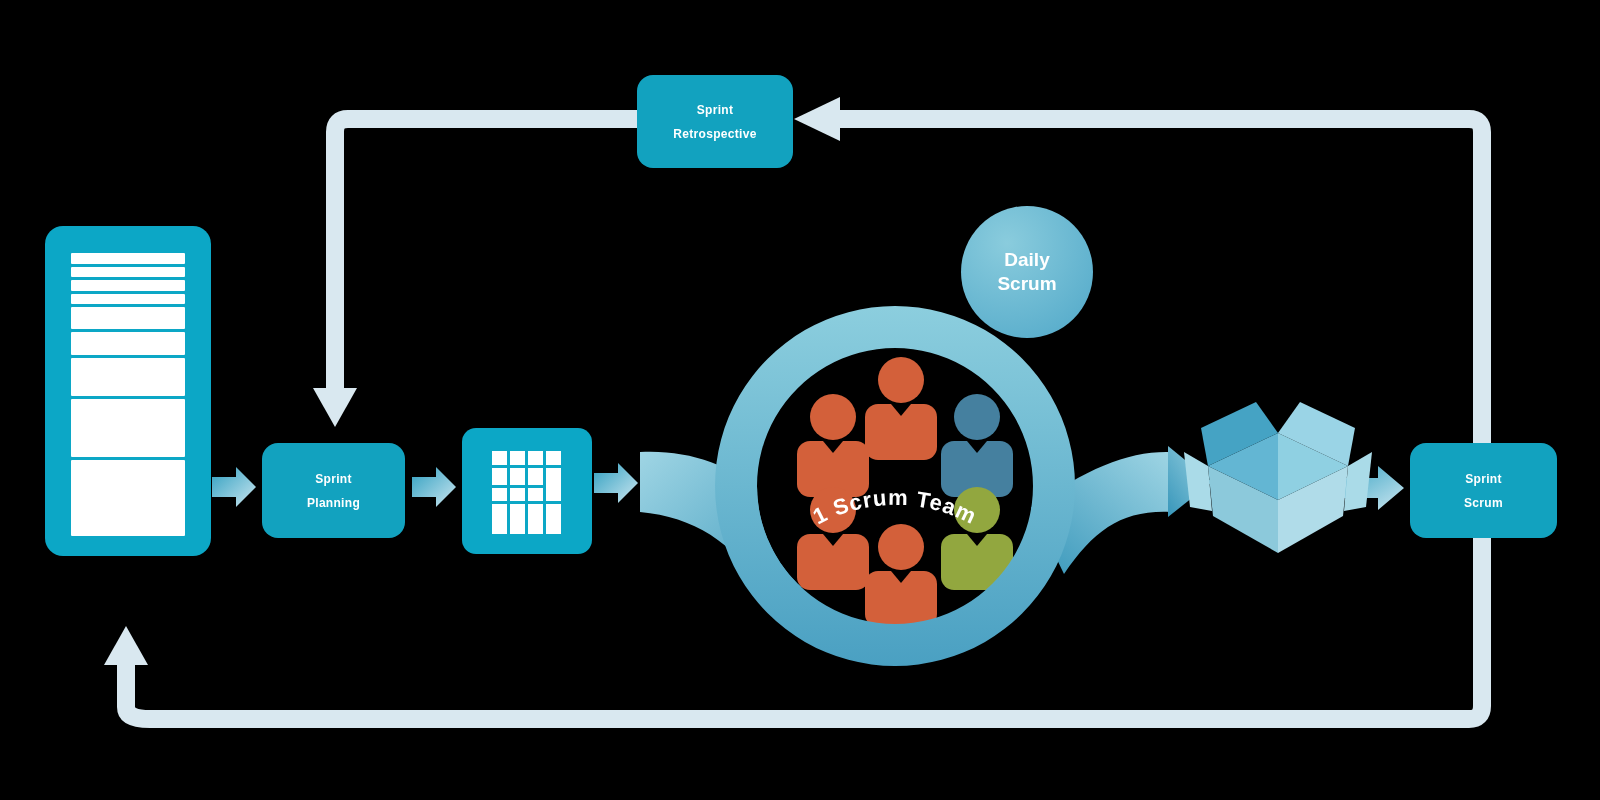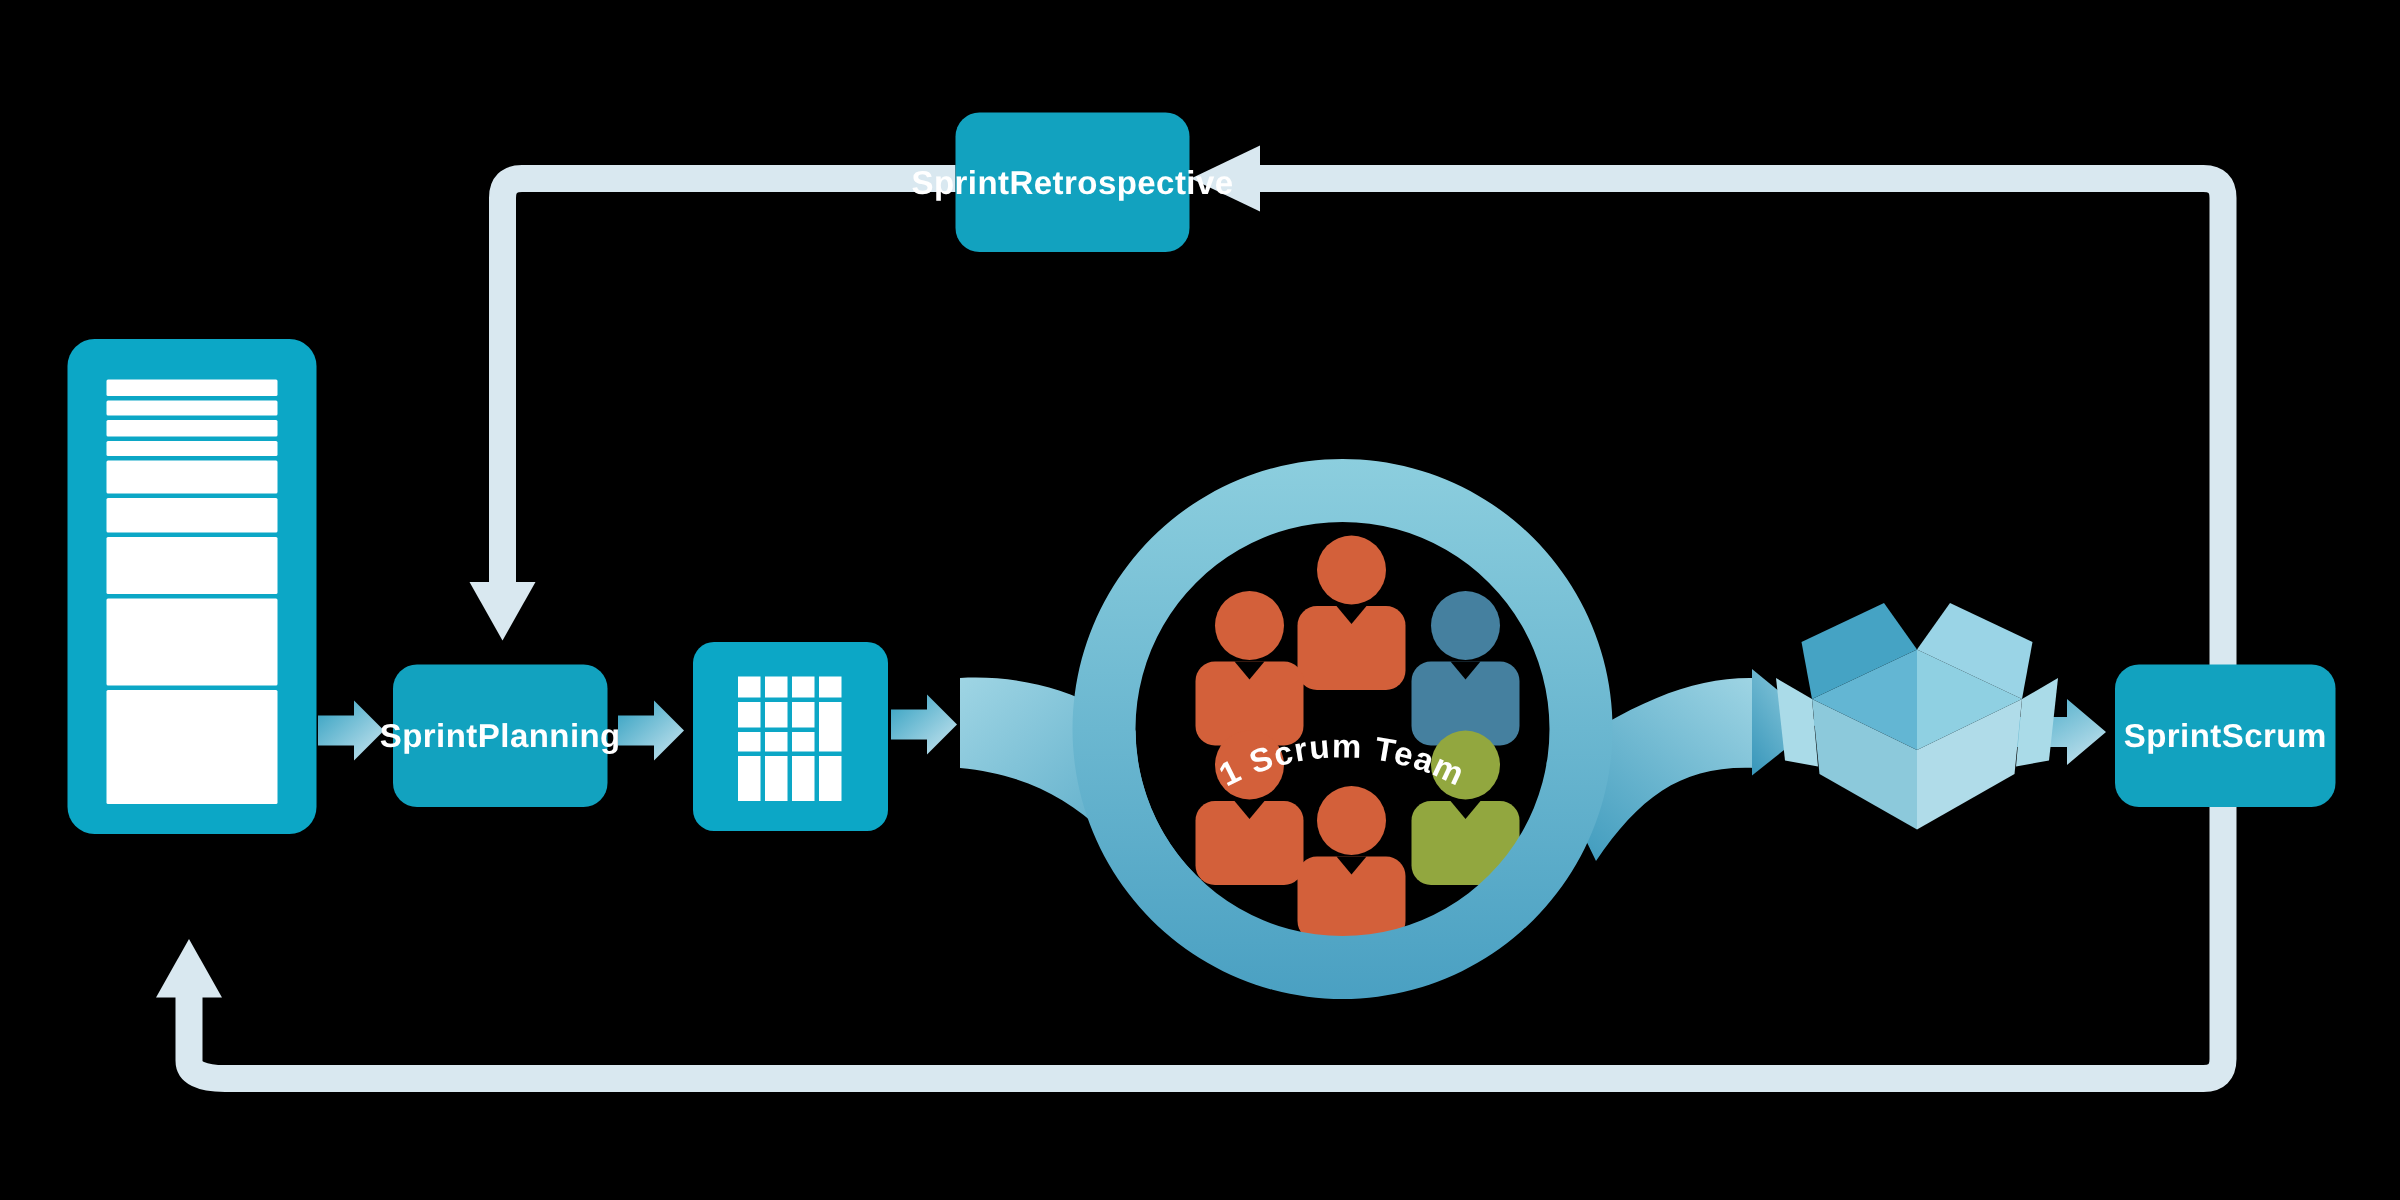--- a/index.html
+++ b/index.html
@@ -4,22 +4,22 @@
 <style>
   html,body{margin:0;padding:0;background:#000;}
   .stage{
     position:relative;width:1600px;height:800px;background:var(--bg,#000);
     overflow:hidden;font-family:"Liberation Sans",sans-serif;
   }
   .stage svg.art{position:absolute;left:0;top:0;}
   
   .node-box{
     position:absolute;background:var(--box_teal,#12a2bf);border-radius:16px;
-    display:flex;flex-direction:row;align-items:center;justify-content:center;
-    color:#fff;font-weight:bold;font-size:22px;line-height:24px;text-align:center;
+    display:flex;flex-direction:column;align-items:center;justify-content:center;
+    color:#fff;font-weight:bold;font-size:12px;line-height:24px;text-align:center;
     letter-spacing:.3px;
   }
   
   .backlog{
     position:absolute;left:45px;top:226px;width:166px;height:330px;
     background:var(--tile_teal,#0ca7c6);border-radius:18px;box-sizing:border-box;
     padding:27px 26px 20px 26px;display:flex;flex-direction:column;gap:3px;
   }
   .backlog .bar{width:100%;background:#fff;border-radius:1px;flex:0 0 auto;}
   
@@ -170,14 +170,18 @@
   <div class="node-box" style="left:637px;top:75px;width:156px;height:93px;">
     <span>Sprint</span>
     <span>Retrospective</span>
   </div>
 
   <div class="node-box" style="left:1410px;top:443px;width:147px;height:95px;">
     <span>Sprint</span>
     <span>Scrum</span>
   </div>
 
+  <div class="bubble">
+    <span>Daily</span>
+    <span>Scrum</span>
+  </div>
 
 </div>
 
 </body></html>

